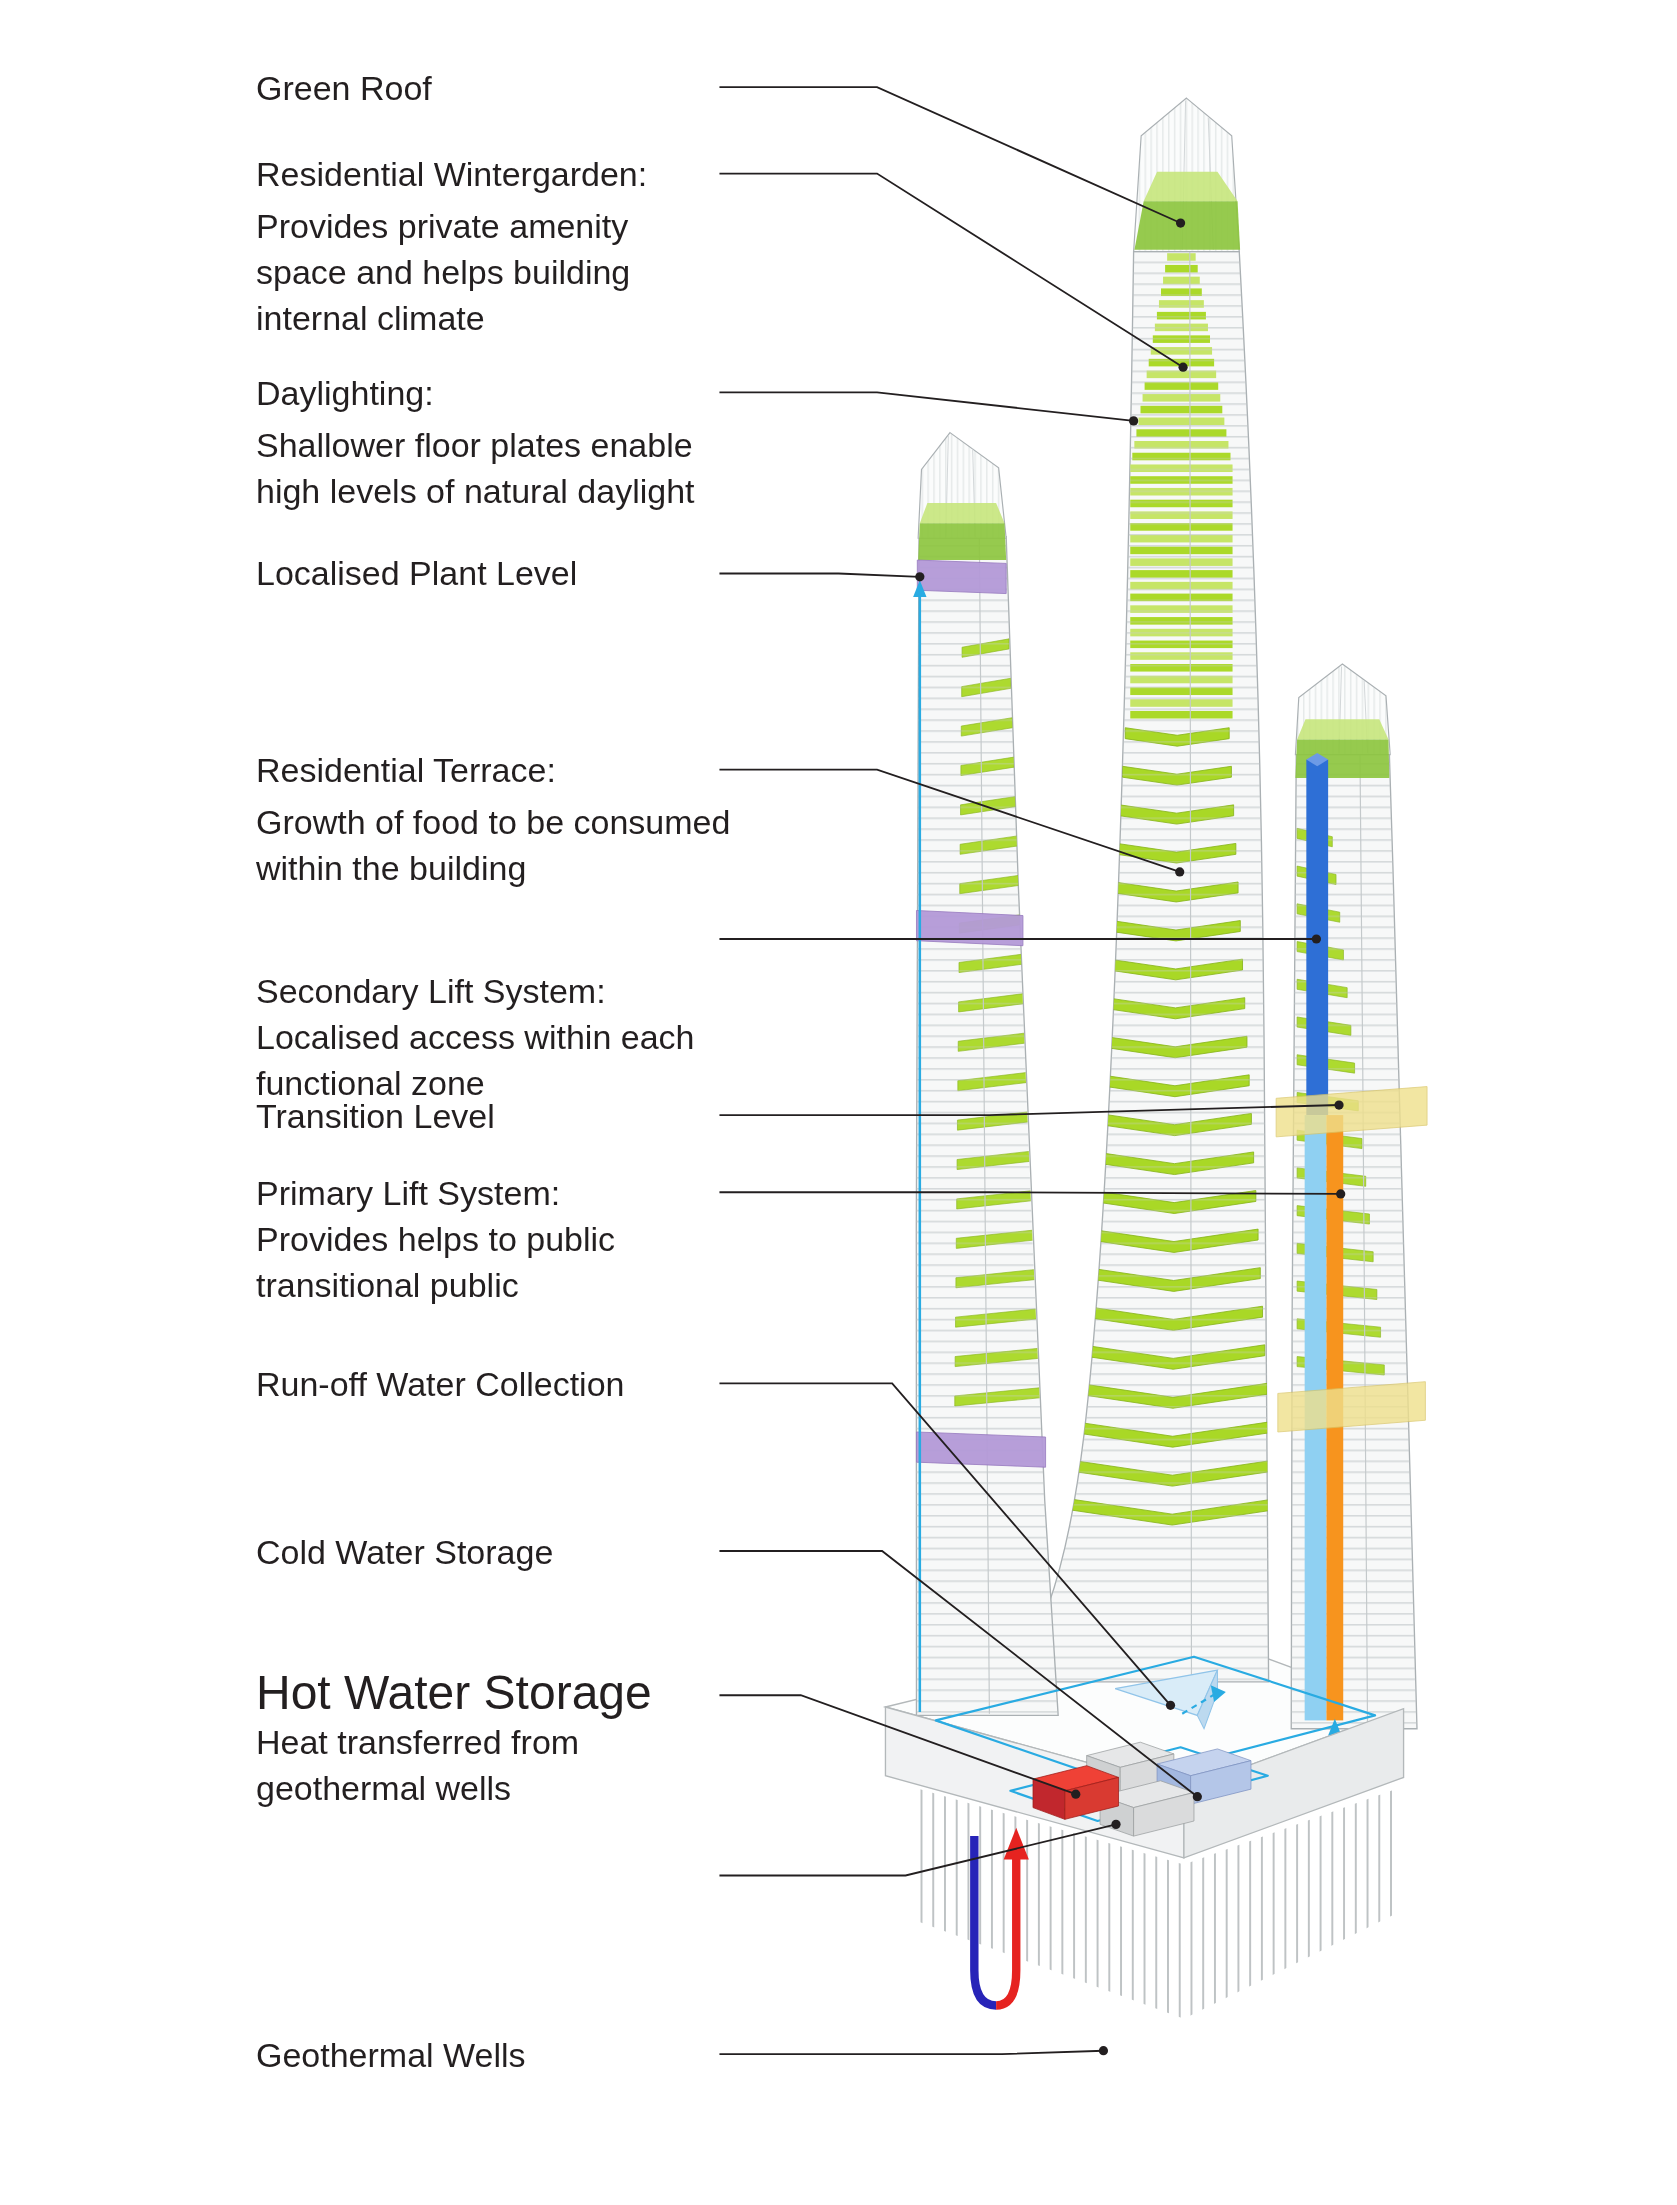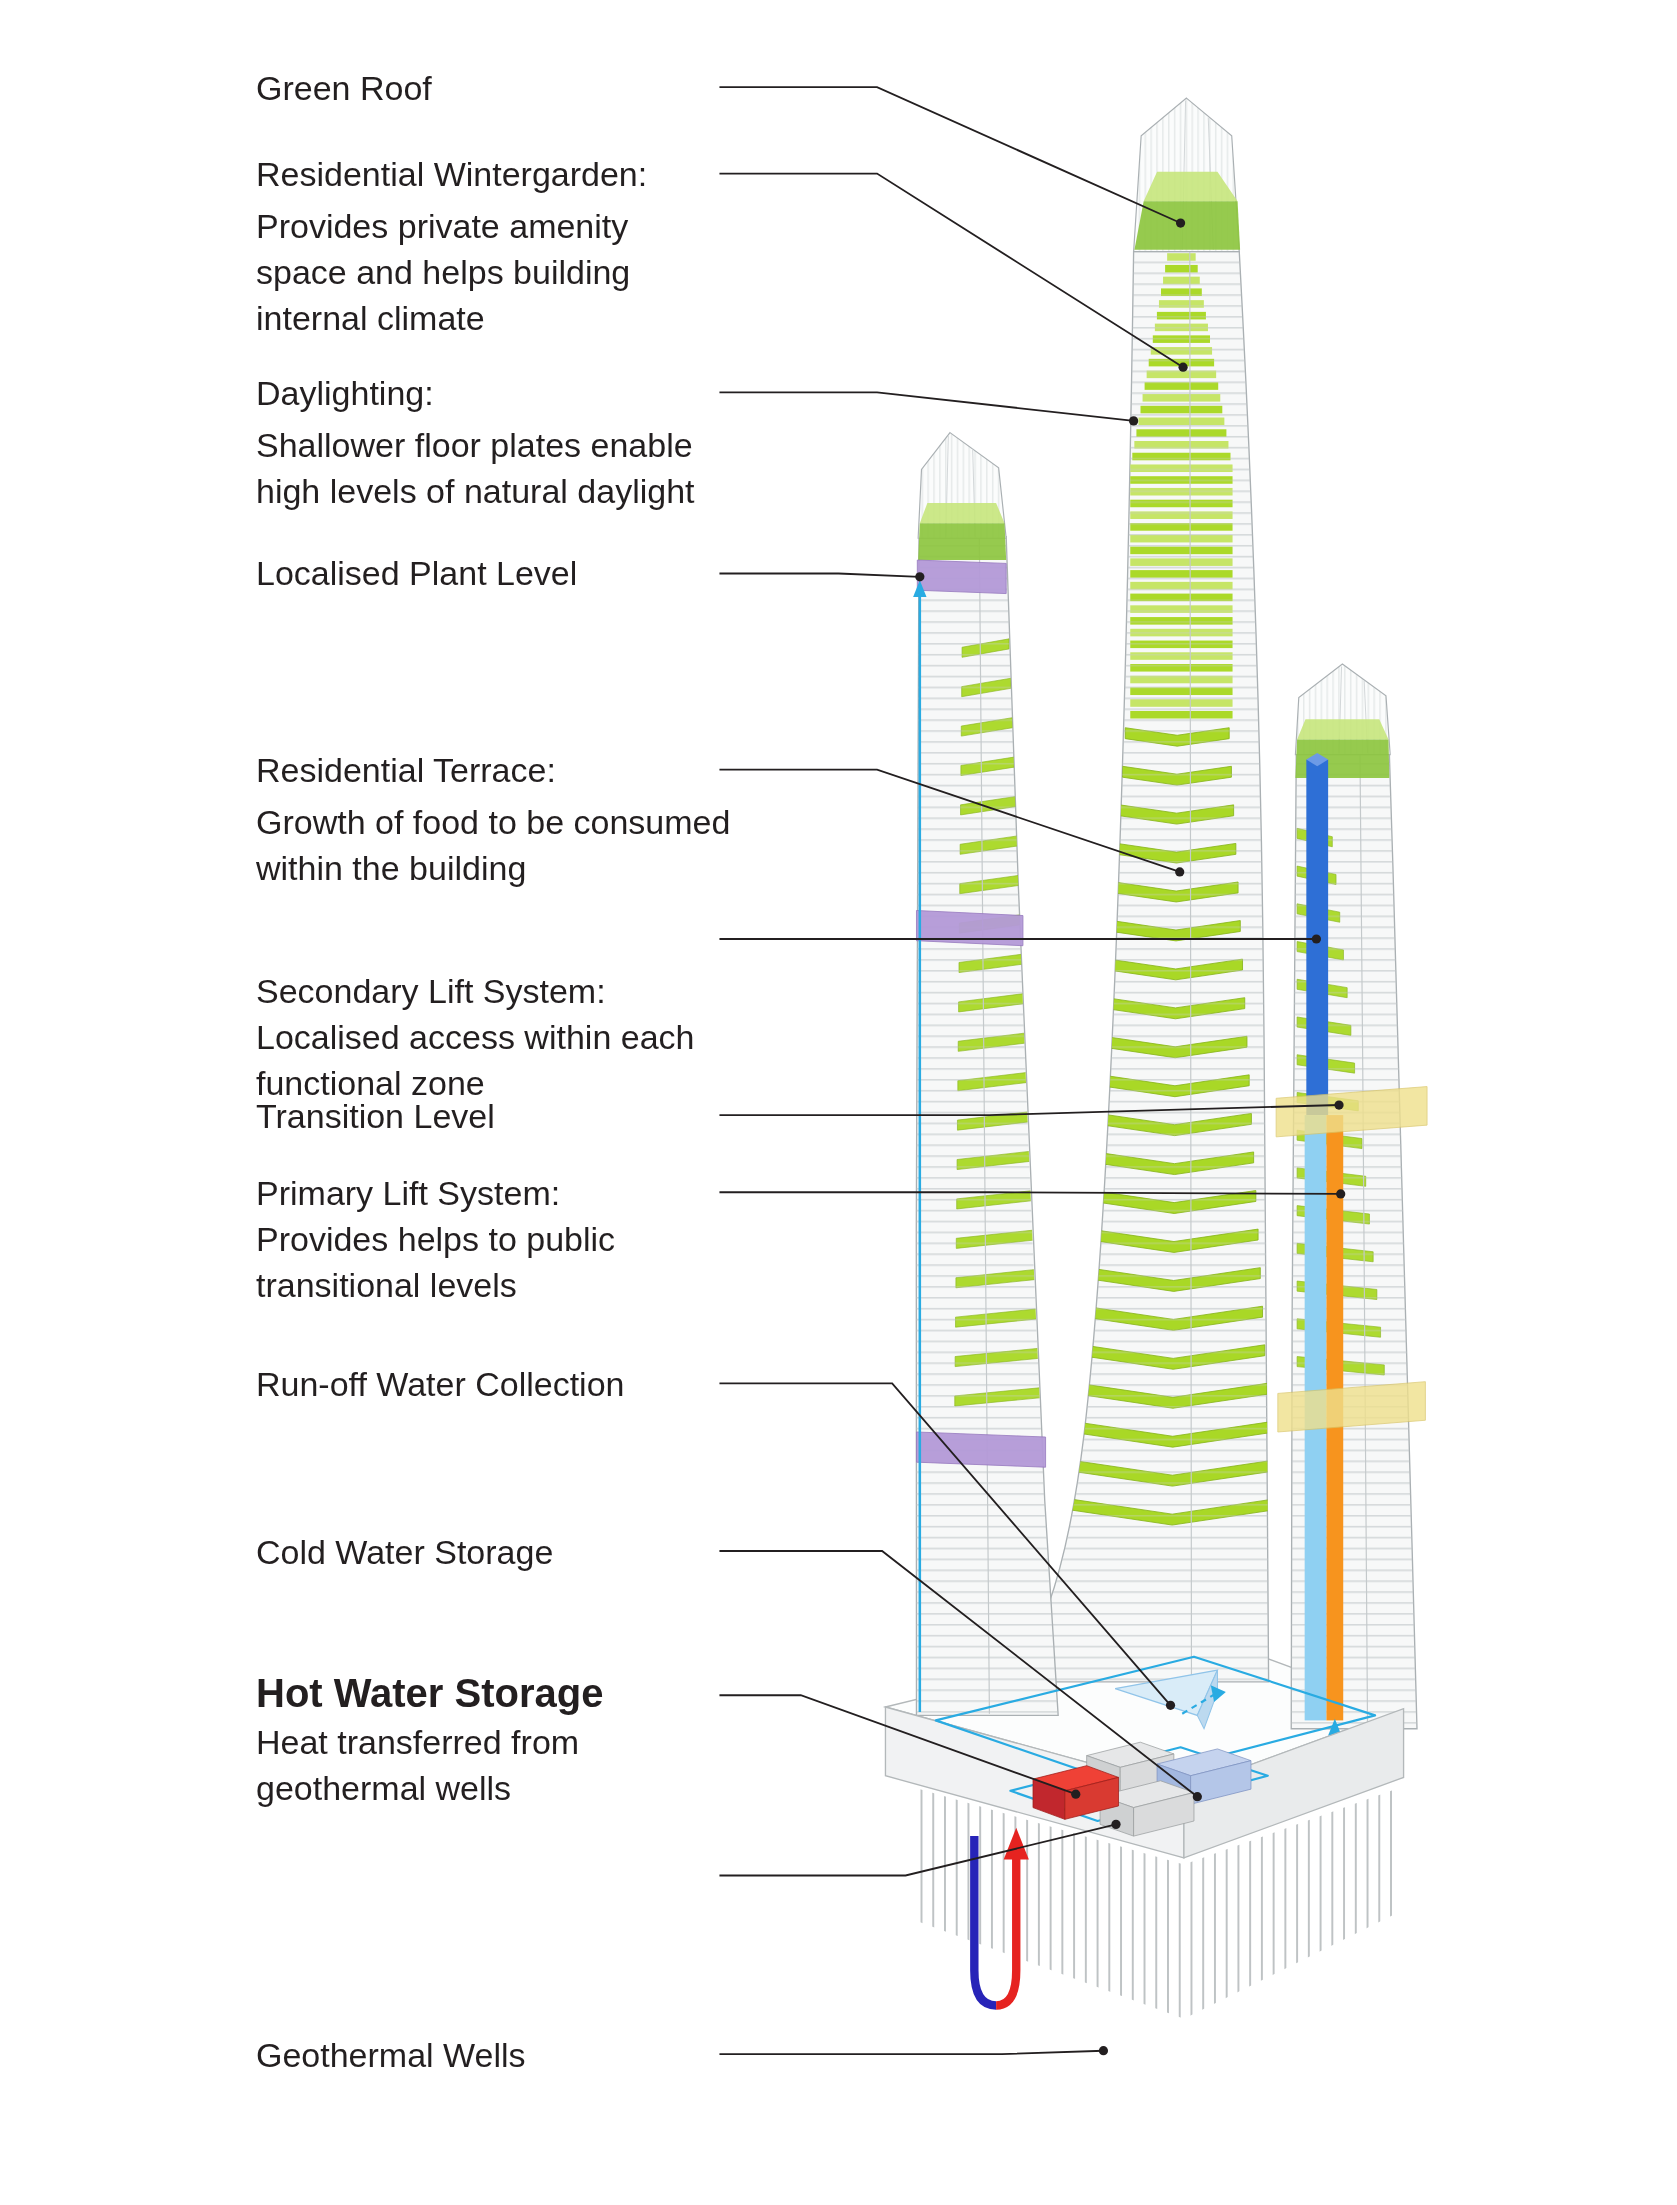--- a/index.html
+++ b/index.html
@@ -10,21 +10,21 @@
     --hot-red:#ef4136; --pipe-blue:#2724b8; --pipe-red:#e62320; --ink:#231f20;
   }
   .page{position:relative;width:1440px;height:2205px;background:#fff;overflow:hidden;
         font-family:"Liberation Sans",sans-serif;color:var(--ink);}
   svg.art{position:absolute;left:0;top:0;width:1677px;height:2205px;}
 
   
   .lb{position:absolute;left:256px;width:520px;font-size:34px;line-height:46px;color:var(--ink);}
   .lb .t{margin:0;}
   .lb.gap .t{margin-bottom:5.9px;}
-  .lb.hot .t{font-size:40px;line-height:52px;font-weight:bold;}
+  .lb.hot .t{font-size:48px;line-height:52px;}
 
   
   .tower{fill:url(#floors);stroke:#aab0b3;stroke-width:1.6;}
   .overlines{fill:url(#flines);opacity:.55;}
   .edge{fill:none;stroke:#c4c9cb;stroke-width:1.4;}
   .thin{fill:none;stroke:#cfd4d6;stroke-width:1.1;}
   .facet{fill:url(#verts);stroke:#aab0b3;stroke-width:1.4;}
   .cap{fill:var(--roof-green);opacity:.92;}
   .cap-light{fill:#c7e57c;opacity:.9;}
   .plant{fill:var(--plant-purple);stroke:#9477bd;stroke-width:1;opacity:.95;}
@@ -358,21 +358,21 @@
   <div>functional zone</div>
 </div>
 
 <div class="lb" style="top:1093px">
   <div class="t">Transition Level</div>
 </div>
 
 <div class="lb" style="top:1170px">
   <div class="t">Primary Lift System:</div>
   <div>Provides helps to public</div>
-  <div>transitional levels</div>
+  <div>transitional public</div>
 </div>
 
 <div class="lb" style="top:1361px">
   <div class="t">Run-off Water Collection</div>
 </div>
 
 <div class="lb" style="top:1529px">
   <div class="t">Cold Water Storage</div>
 </div>
 

